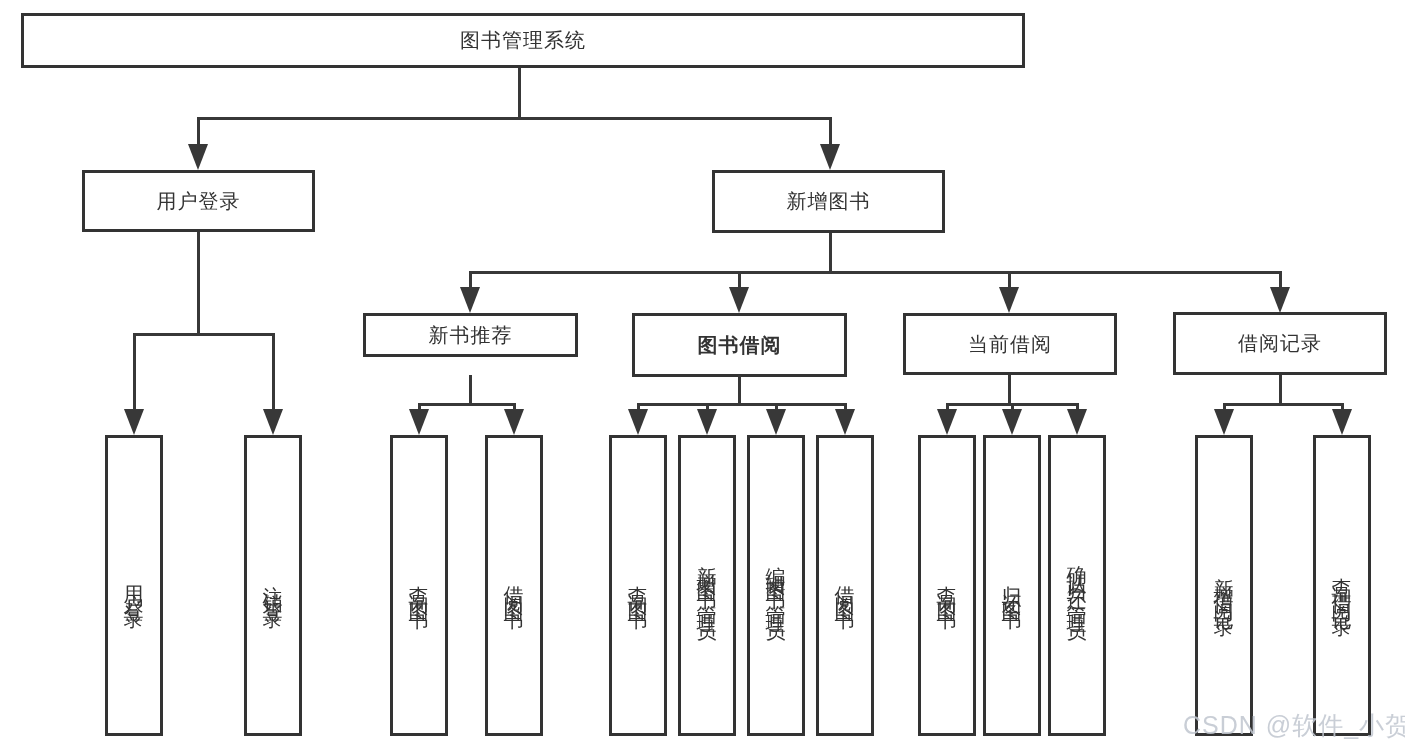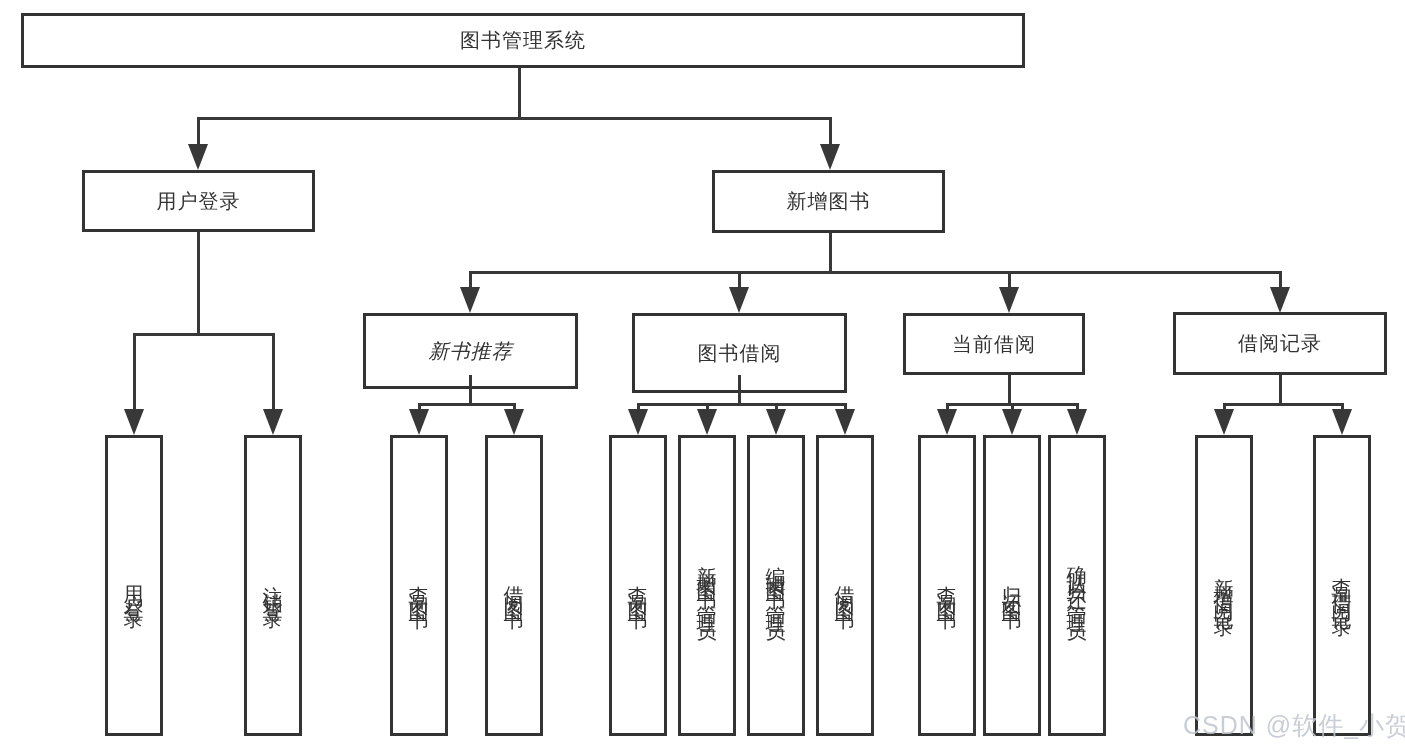--- a/index.html
+++ b/index.html
@@ -80,27 +80,27 @@
   <div class="line hline" style="left:469px;top:271px;width:812px;"></div>
   <div class="line vline" style="left:469px;top:271px;height:18px;"></div>
   <div class="arrow" style="left:460px;top:287px;"></div>
   <div class="line vline" style="left:738px;top:271px;height:18px;"></div>
   <div class="arrow" style="left:729px;top:287px;"></div>
   <div class="line vline" style="left:1008px;top:271px;height:18px;"></div>
   <div class="arrow" style="left:999px;top:287px;"></div>
   <div class="line vline" style="left:1279px;top:271px;height:18px;"></div>
   <div class="arrow" style="left:1270px;top:287px;"></div>
 
-  <div class="box hbox" style="left:363px;top:313px;width:215px;height:76px;font-style:italic;">
+  <div class="box hbox" style="left:363px;top:313px;width:215px;height:44px;">
     <span>新书推荐</span>
   </div>
-  <div class="box hbox" style="left:632px;top:313px;width:215px;height:80px;">
+  <div class="box hbox" style="left:632px;top:313px;width:215px;height:64px;font-weight:bold;">
     <span>图书借阅</span>
   </div>
-  <div class="box hbox" style="left:903px;top:313px;width:182px;height:62px;">
+  <div class="box hbox" style="left:903px;top:313px;width:214px;height:62px;">
     <span>当前借阅</span>
   </div>
   <div class="box hbox" style="left:1173px;top:312px;width:214px;height:63px;">
     <span>借阅记录</span>
   </div>
 
   <div class="line vline" style="left:469px;top:375px;height:31px;"></div>
   <div class="line hline" style="left:418px;top:403px;width:98px;"></div>
   <div class="line vline" style="left:418px;top:403px;height:8px;"></div>
   <div class="arrow" style="left:409px;top:409px;"></div>

